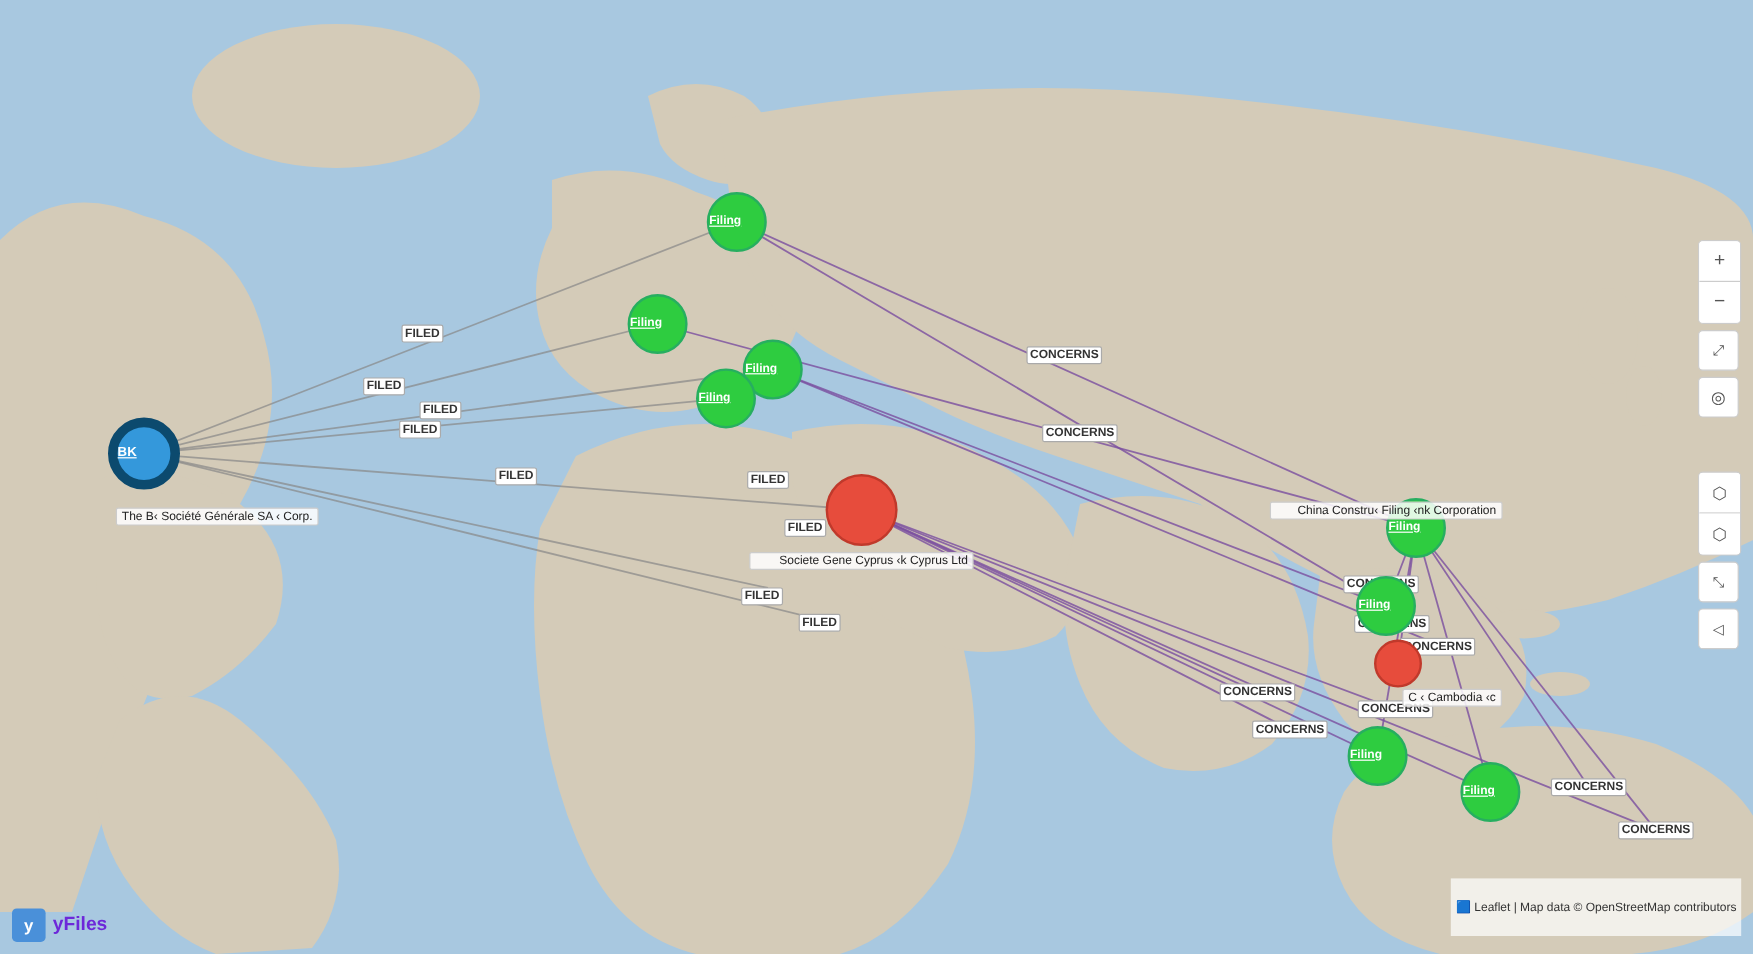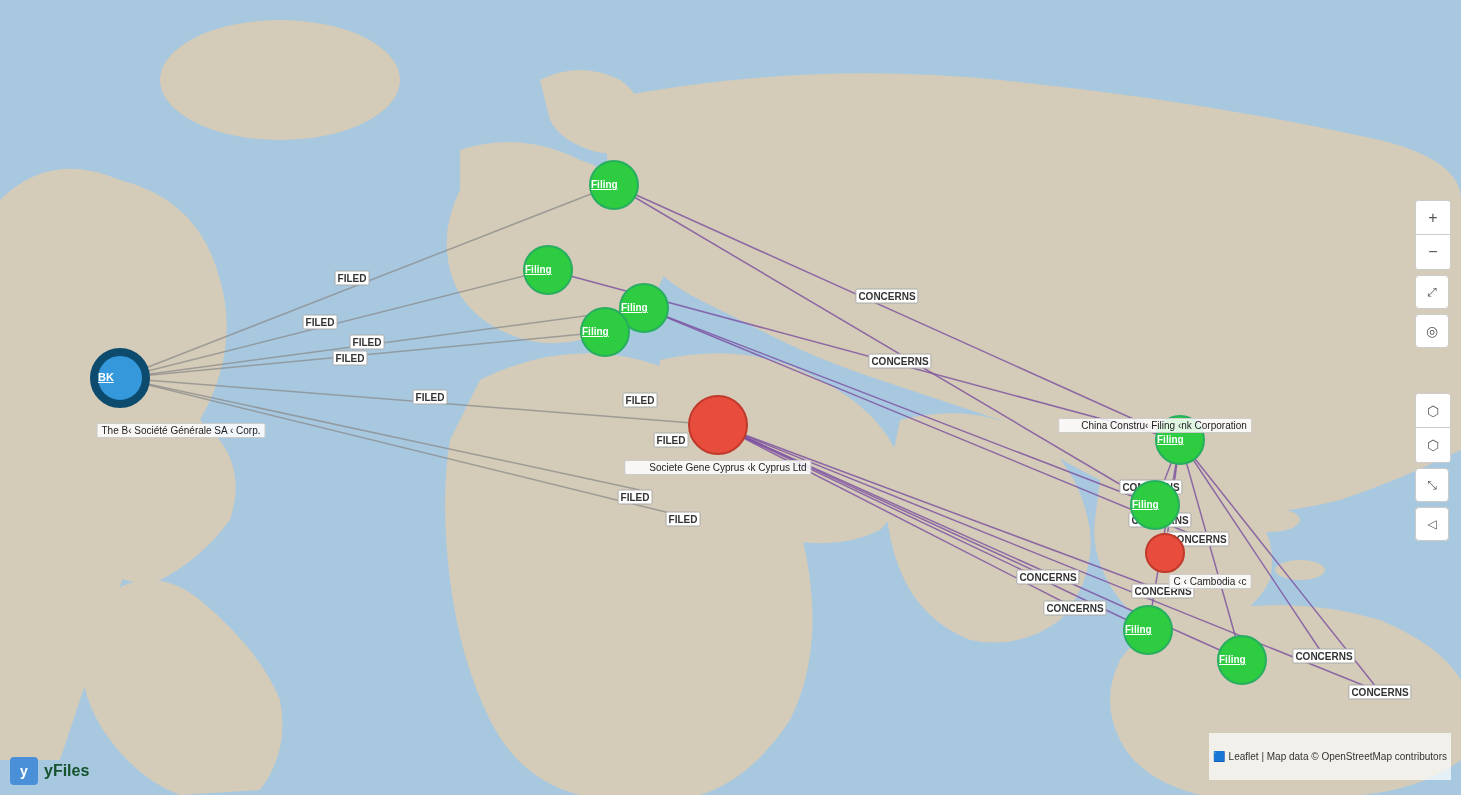--- a/index.html
+++ b/index.html
@@ -164,21 +164,21 @@
       border-radius: 4px;
       display: flex;
       align-items: center;
       justify-content: center;
       color: white;
       font-size: 14px;
       font-weight: bold;
     }
 
     .yfiles-text {
-      color: #14532d;
+      color: #6d28d9;
       font-size: 16px;
       font-weight: bold;
     }
 
     
     #attribution {
       position: absolute;
       bottom: 15px;
       right: 10px;
       font-size: 10px;

